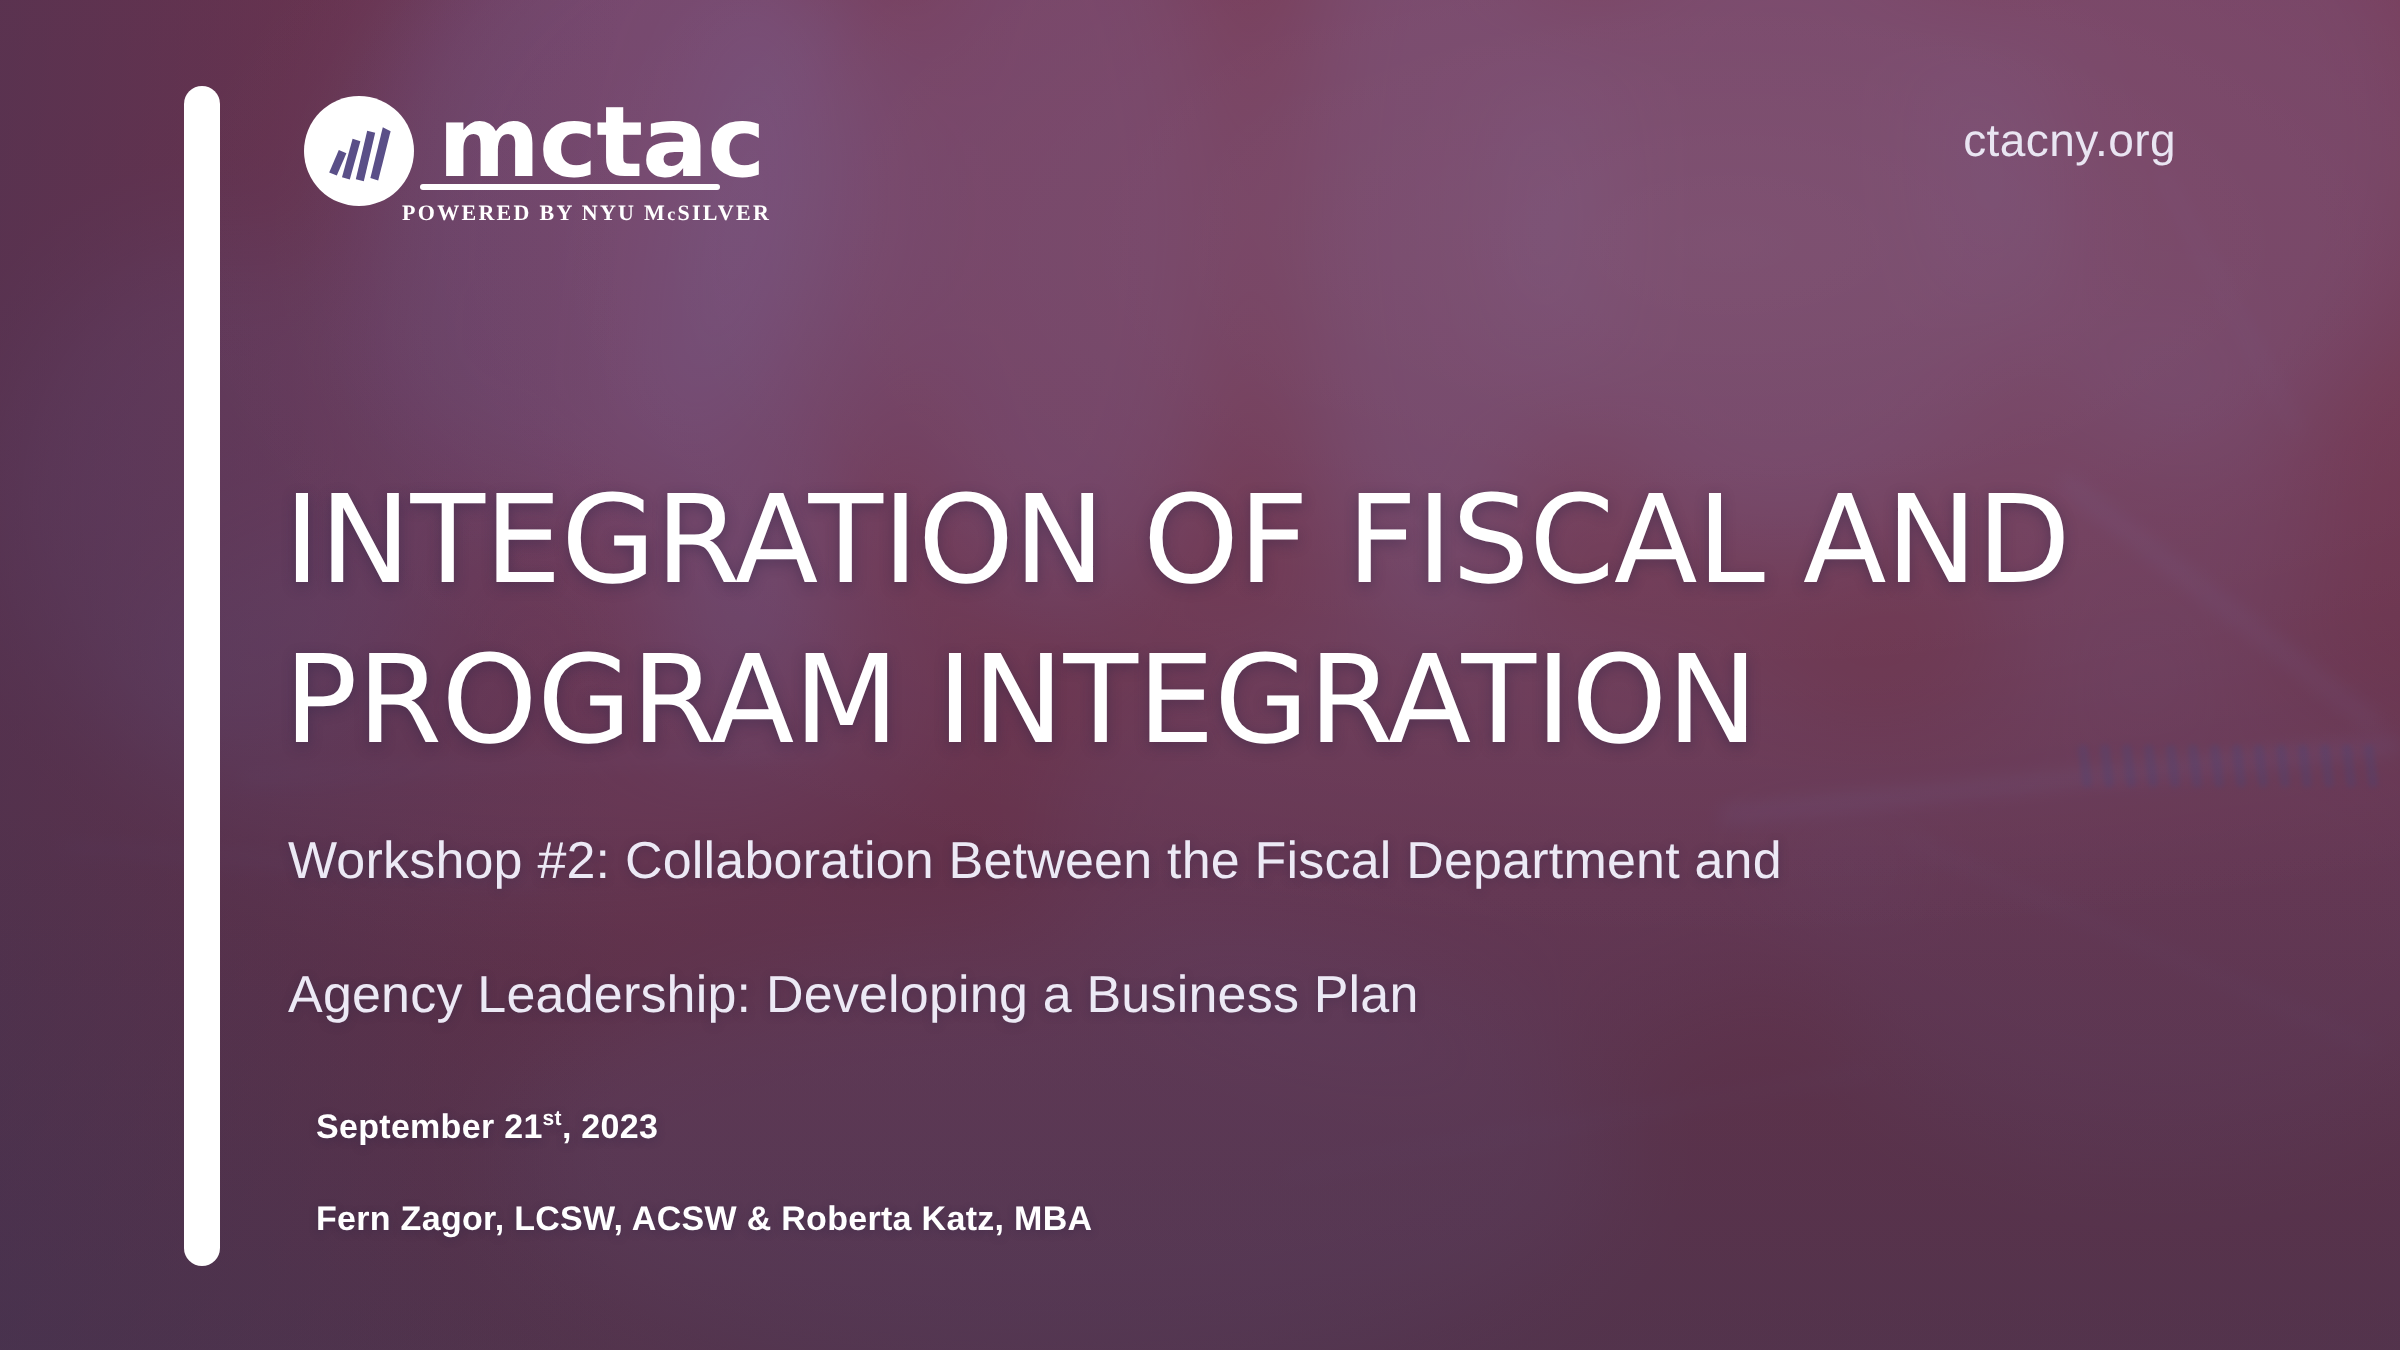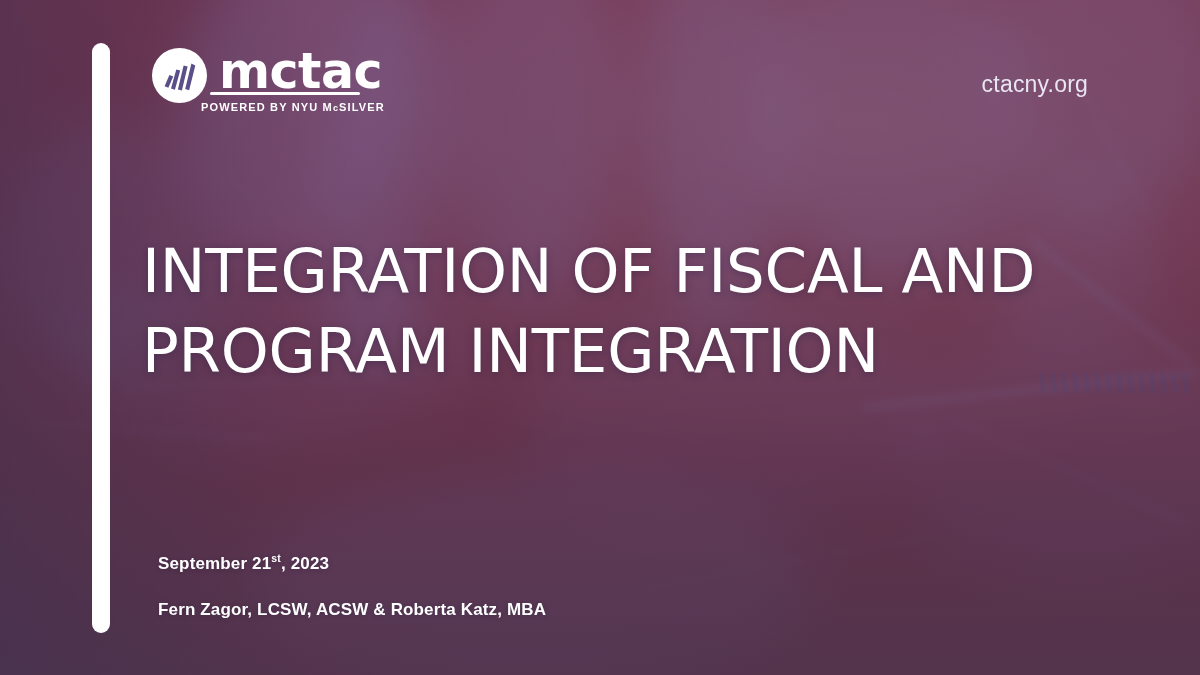--- a/index.html
+++ b/index.html
@@ -157,30 +157,30 @@
   .logo-tagline {
     position: absolute;
     left: 49px;
     top: 57px;
     width: 170px;
     text-align: center;
     font-size: 11px;
     font-weight: bold;
     letter-spacing: 1.15px;
     color: #ffffff;
-    font-family: Liberation Sans, sans-serif;
+    font-family: Liberation Serif, serif;
     white-space: nowrap;
   }
   .logo-tagline .small-c { font-size: 9px; }
 
   
   .site-url {
     position: absolute;
     right: 112px;
-    top: 71px;
+    top: 57px;
     font-size: 23px;
     color: #e9e5f2;
     letter-spacing: .2px;
     text-align: center;
   }
 
   
   .slide-title {
     position: absolute;
     left: 142px;
@@ -301,19 +301,23 @@
     <span class="logo-tagline"><span>POWERED BY NYU M</span><span class="small-c">c</span><span>SILVER</span></span>
   </div>
 
   <div class="site-url">ctacny.org</div>
 
   <h1 class="slide-title">
     <span>INTEGRATION OF FISCAL AND</span><br>
     <span>PROGRAM INTEGRATION</span>
   </h1>
 
+  <div class="slide-subtitle">
+    <span>Workshop #2: Collaboration Between the Fiscal Department and</span><br>
+    <span>Agency Leadership: Developing a Business Plan</span>
+  </div>
 
   <div class="meta-block">
     <div class="meta-line date"><span>September 21</span><sup>st</sup><span>, 2023</span></div>
     <div class="meta-line">Fern Zagor, LCSW, ACSW &amp; Roberta Katz, MBA</div>
   </div>
 
 </div>
 
 </body></html>

